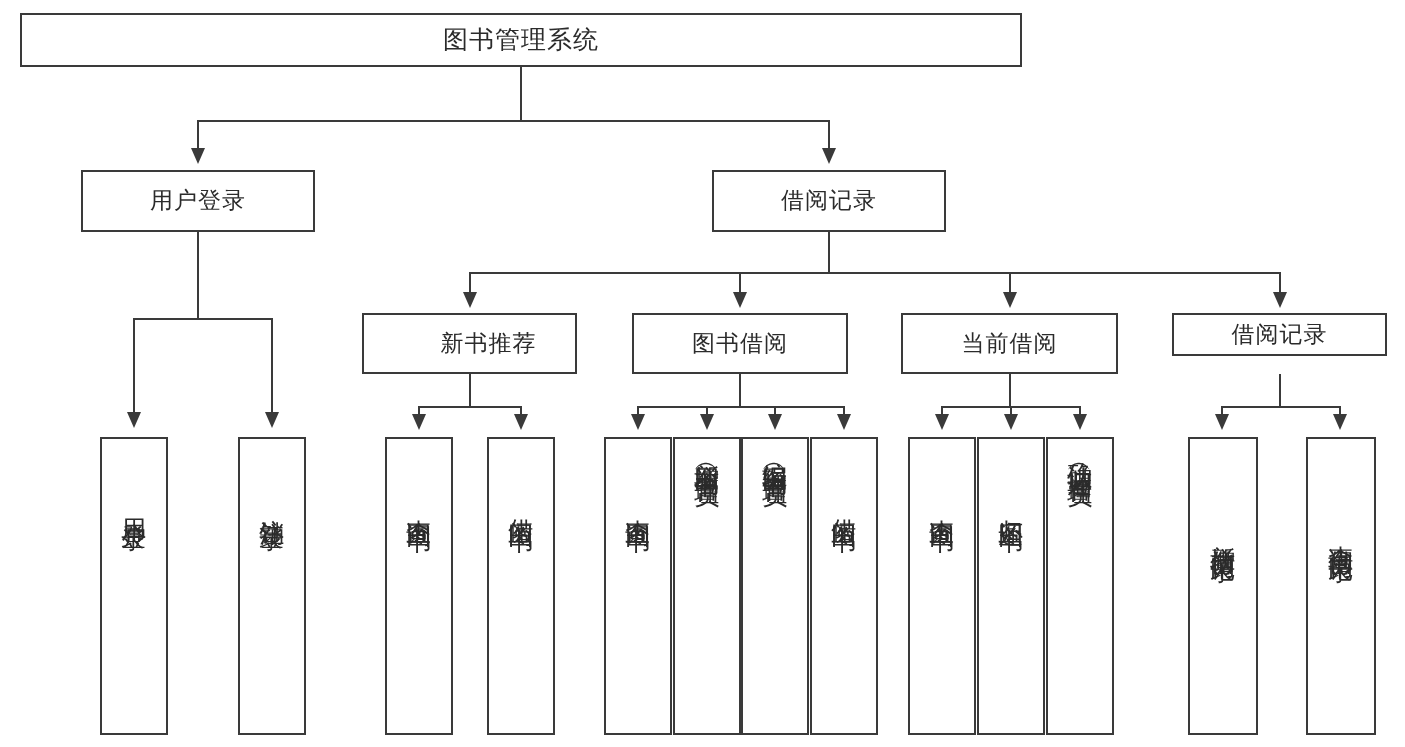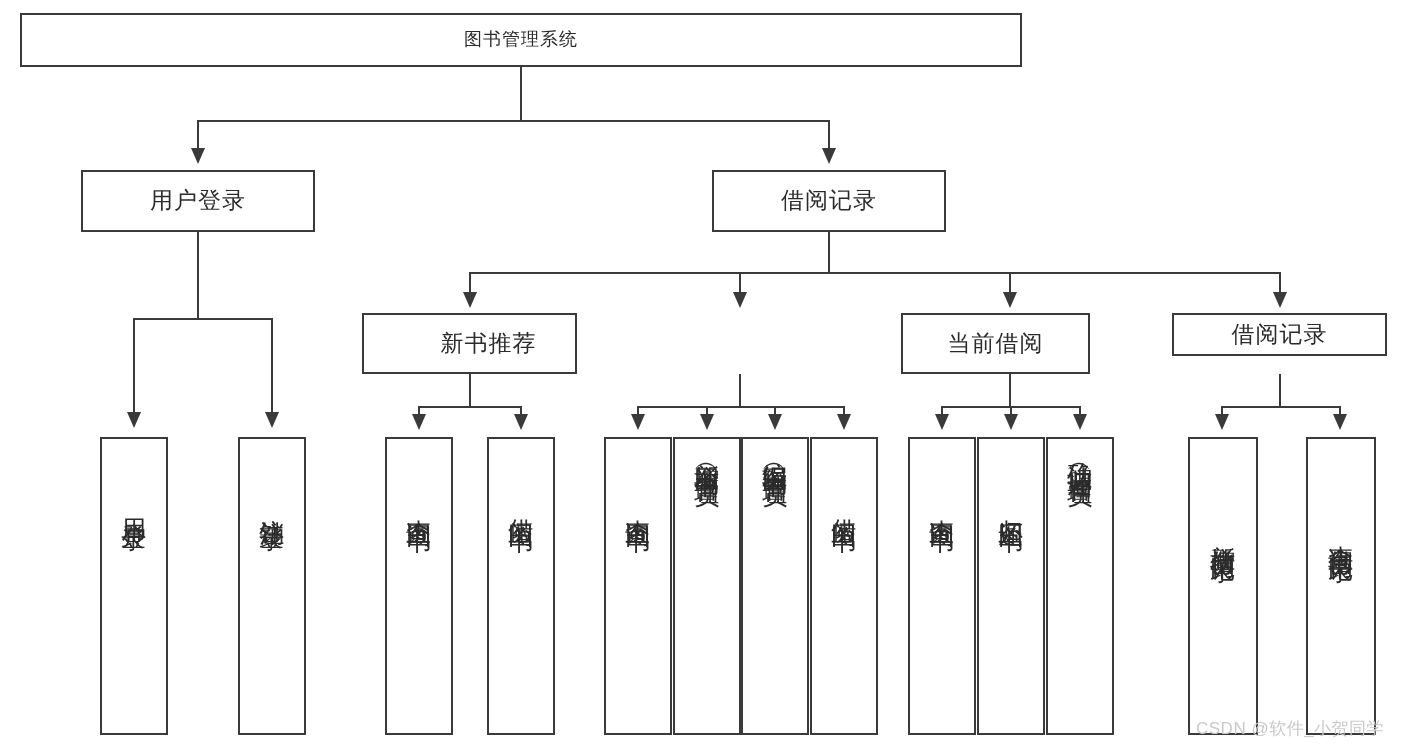--- a/index.html
+++ b/index.html
@@ -31,21 +31,21 @@
     display:block;
     text-align:center;
     line-height:1.18;
     white-space:pre;
   }
   
   .node.horiz .lbl{
     font-size:23px;
     letter-spacing:1px;
   }
-  .node.root .lbl{font-size:18px;}
+  .node.root .lbl{font-size:25px;}
   
   .node.vert{
     align-items:flex-start;
     justify-content:center;
     padding-top:4px;
   }
   .node.vert .lbl{
     writing-mode:vertical-rl;
     text-orientation:upright;
     font-size:25px;
@@ -115,21 +115,24 @@
   <div class="ln v" style="left:739px;top:272px;width:2px;height:22px;"></div>
   <div class="arrow" style="left:733px;top:292px;"></div>
   <div class="ln v" style="left:1009px;top:272px;width:2px;height:22px;"></div>
   <div class="arrow" style="left:1003px;top:292px;"></div>
   <div class="ln v" style="left:1279px;top:272px;width:2px;height:22px;"></div>
   <div class="arrow" style="left:1273px;top:292px;"></div>
 
   <div class="node horiz" style="left:362px;top:313px;width:215px;height:61px;padding-left:38px;">
     <span class="lbl">新书推荐</span>
   </div>
-  <div class="node horiz" style="left:901px;top:313px;width:189px;height:61px;">
+  <div class="node horiz" style="left:632px;top:313px;width:216px;height:61px;">
+    <span class="lbl">图书借阅</span>
+  </div>
+  <div class="node horiz" style="left:901px;top:313px;width:217px;height:61px;">
     <span class="lbl">当前借阅</span>
   </div>
   <div class="node horiz" style="left:1172px;top:313px;width:215px;height:43px;">
     <span class="lbl">借阅记录</span>
   </div>
 
   <div class="ln v" style="left:469px;top:374px;width:2px;height:34px;"></div>
   <div class="ln h" style="left:418px;top:406px;width:104px;height:2px;"></div>
   <div class="ln v" style="left:418px;top:406px;width:2px;height:12px;"></div>
   <div class="arrow" style="left:412px;top:414px;"></div>
@@ -200,15 +203,14 @@
     <span class="lbl">确认归还（管理员）</span>
   </div>
 
   <div class="node vert mid2" style="left:1188px;top:437px;width:70px;height:298px;">
     <span class="lbl">新增借阅记录</span>
   </div>
   <div class="node vert mid2" style="left:1306px;top:437px;width:70px;height:298px;">
     <span class="lbl">查询借阅记录</span>
   </div>
 
-  <div id="watermark" style="left:1196px;top:717px;">CSDN @软件_小贺同学</div>
 
 </div>
 
 </body></html>

